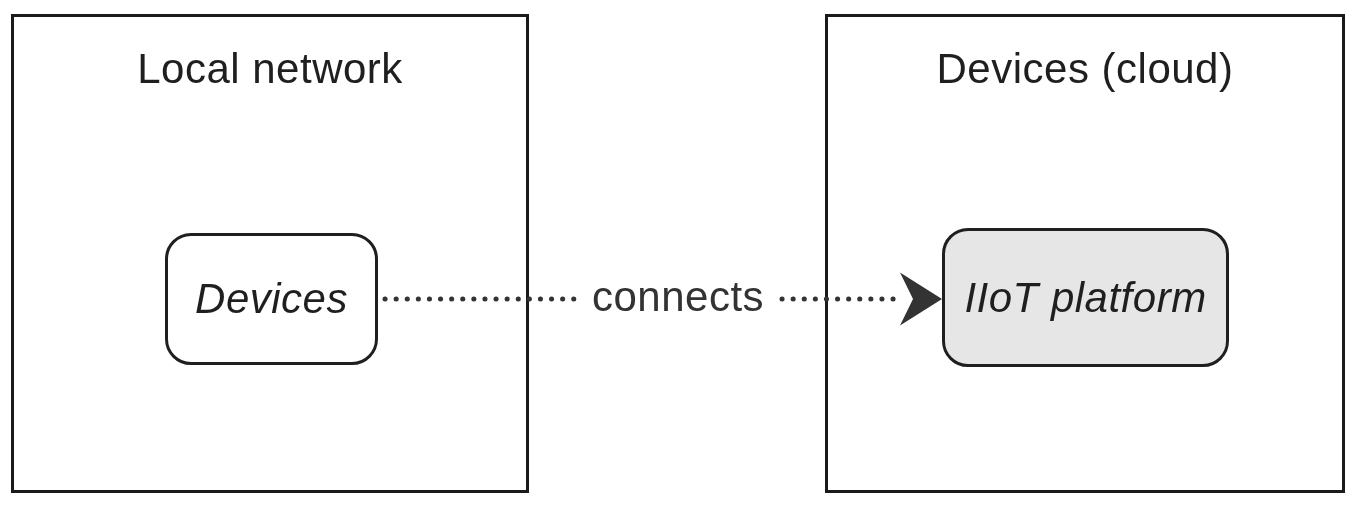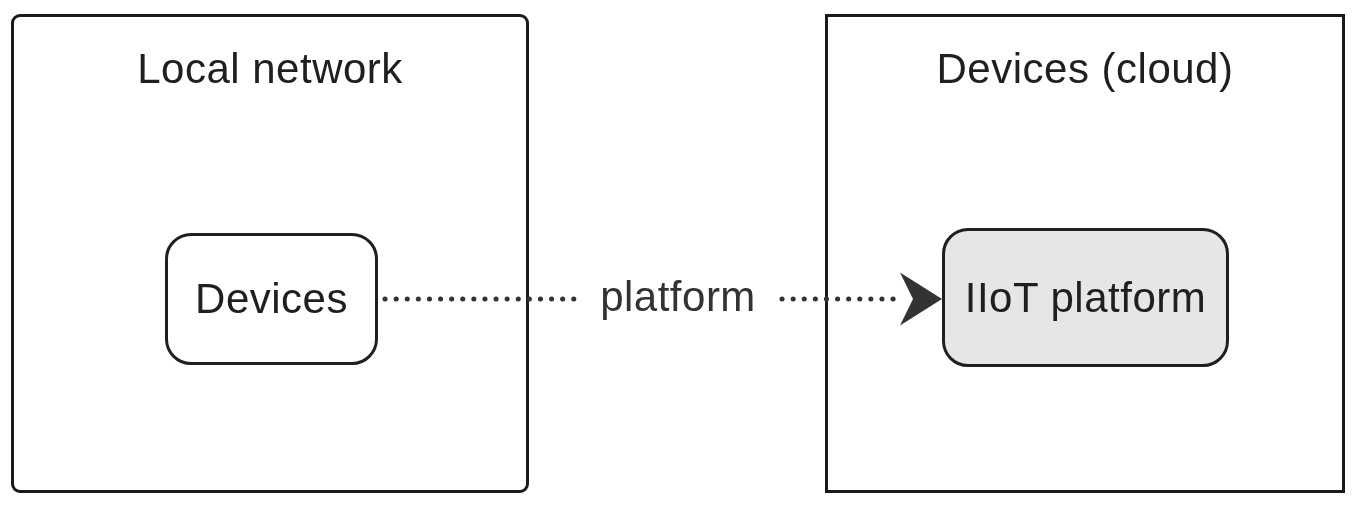--- a/index.html
+++ b/index.html
@@ -21,21 +21,21 @@
   }
   
   .cluster {
     position: absolute;
     top: 14px;
     height: 479px;
     background: #ffffff;
     border: 3px solid var(--cluster-border, #1a1a1a);
     box-sizing: border-box;
   }
-  .cluster-left  { left: 11px;  width: 518px; border-radius: 9px; }
+  .cluster-left  { left: 11px;  width: 518px; }
   .cluster-right { left: 825px; width: 520px; }
   .cluster-title {
     margin-top: 31px;
     width: 100%;
     text-align: center;
     font-size: 42px;
     line-height: 1;
     color: var(--text, #1f1f1f);
     letter-spacing: 0.5px;
   }
@@ -44,20 +44,21 @@
     position: absolute;
     display: flex;
     align-items: center;
     justify-content: center;
     box-sizing: border-box;
     border: 3px solid var(--node-border, #1f1f1f);
     border-radius: 26px;
     font-size: 42px;
     color: var(--text, #1f1f1f);
     letter-spacing: 0.5px;
+    font-style: italic;
   }
   .node-devices {
     left: 165px; top: 233px;
     width: 213px; height: 132px;
     background: var(--node-fill, #ffffff);
   }
   .node-iiot {
     left: 942px; top: 228px;
     width: 287px; height: 139px;
     background: var(--node-fill-alt, #e6e6e6);
@@ -111,15 +112,15 @@
   <div class="node node-iiot">
     <span>IIoT platform</span>
   </div>
 
   <svg class="connector" width="1358" height="508" viewBox="0 0 1358 508">
     <line class="dotted-line" x1="385" y1="299" x2="576" y2="299"></line>
     <line class="dotted-line" x1="782" y1="299" x2="897" y2="299"></line>
     <polygon class="arrowhead" points="942,299 900,272.5 913,299 900,325.5"></polygon>
   </svg>
 
-  <span class="edge-label">platform</span>
+  <span class="edge-label">connects</span>
 
 </div>
 
 </body></html>

